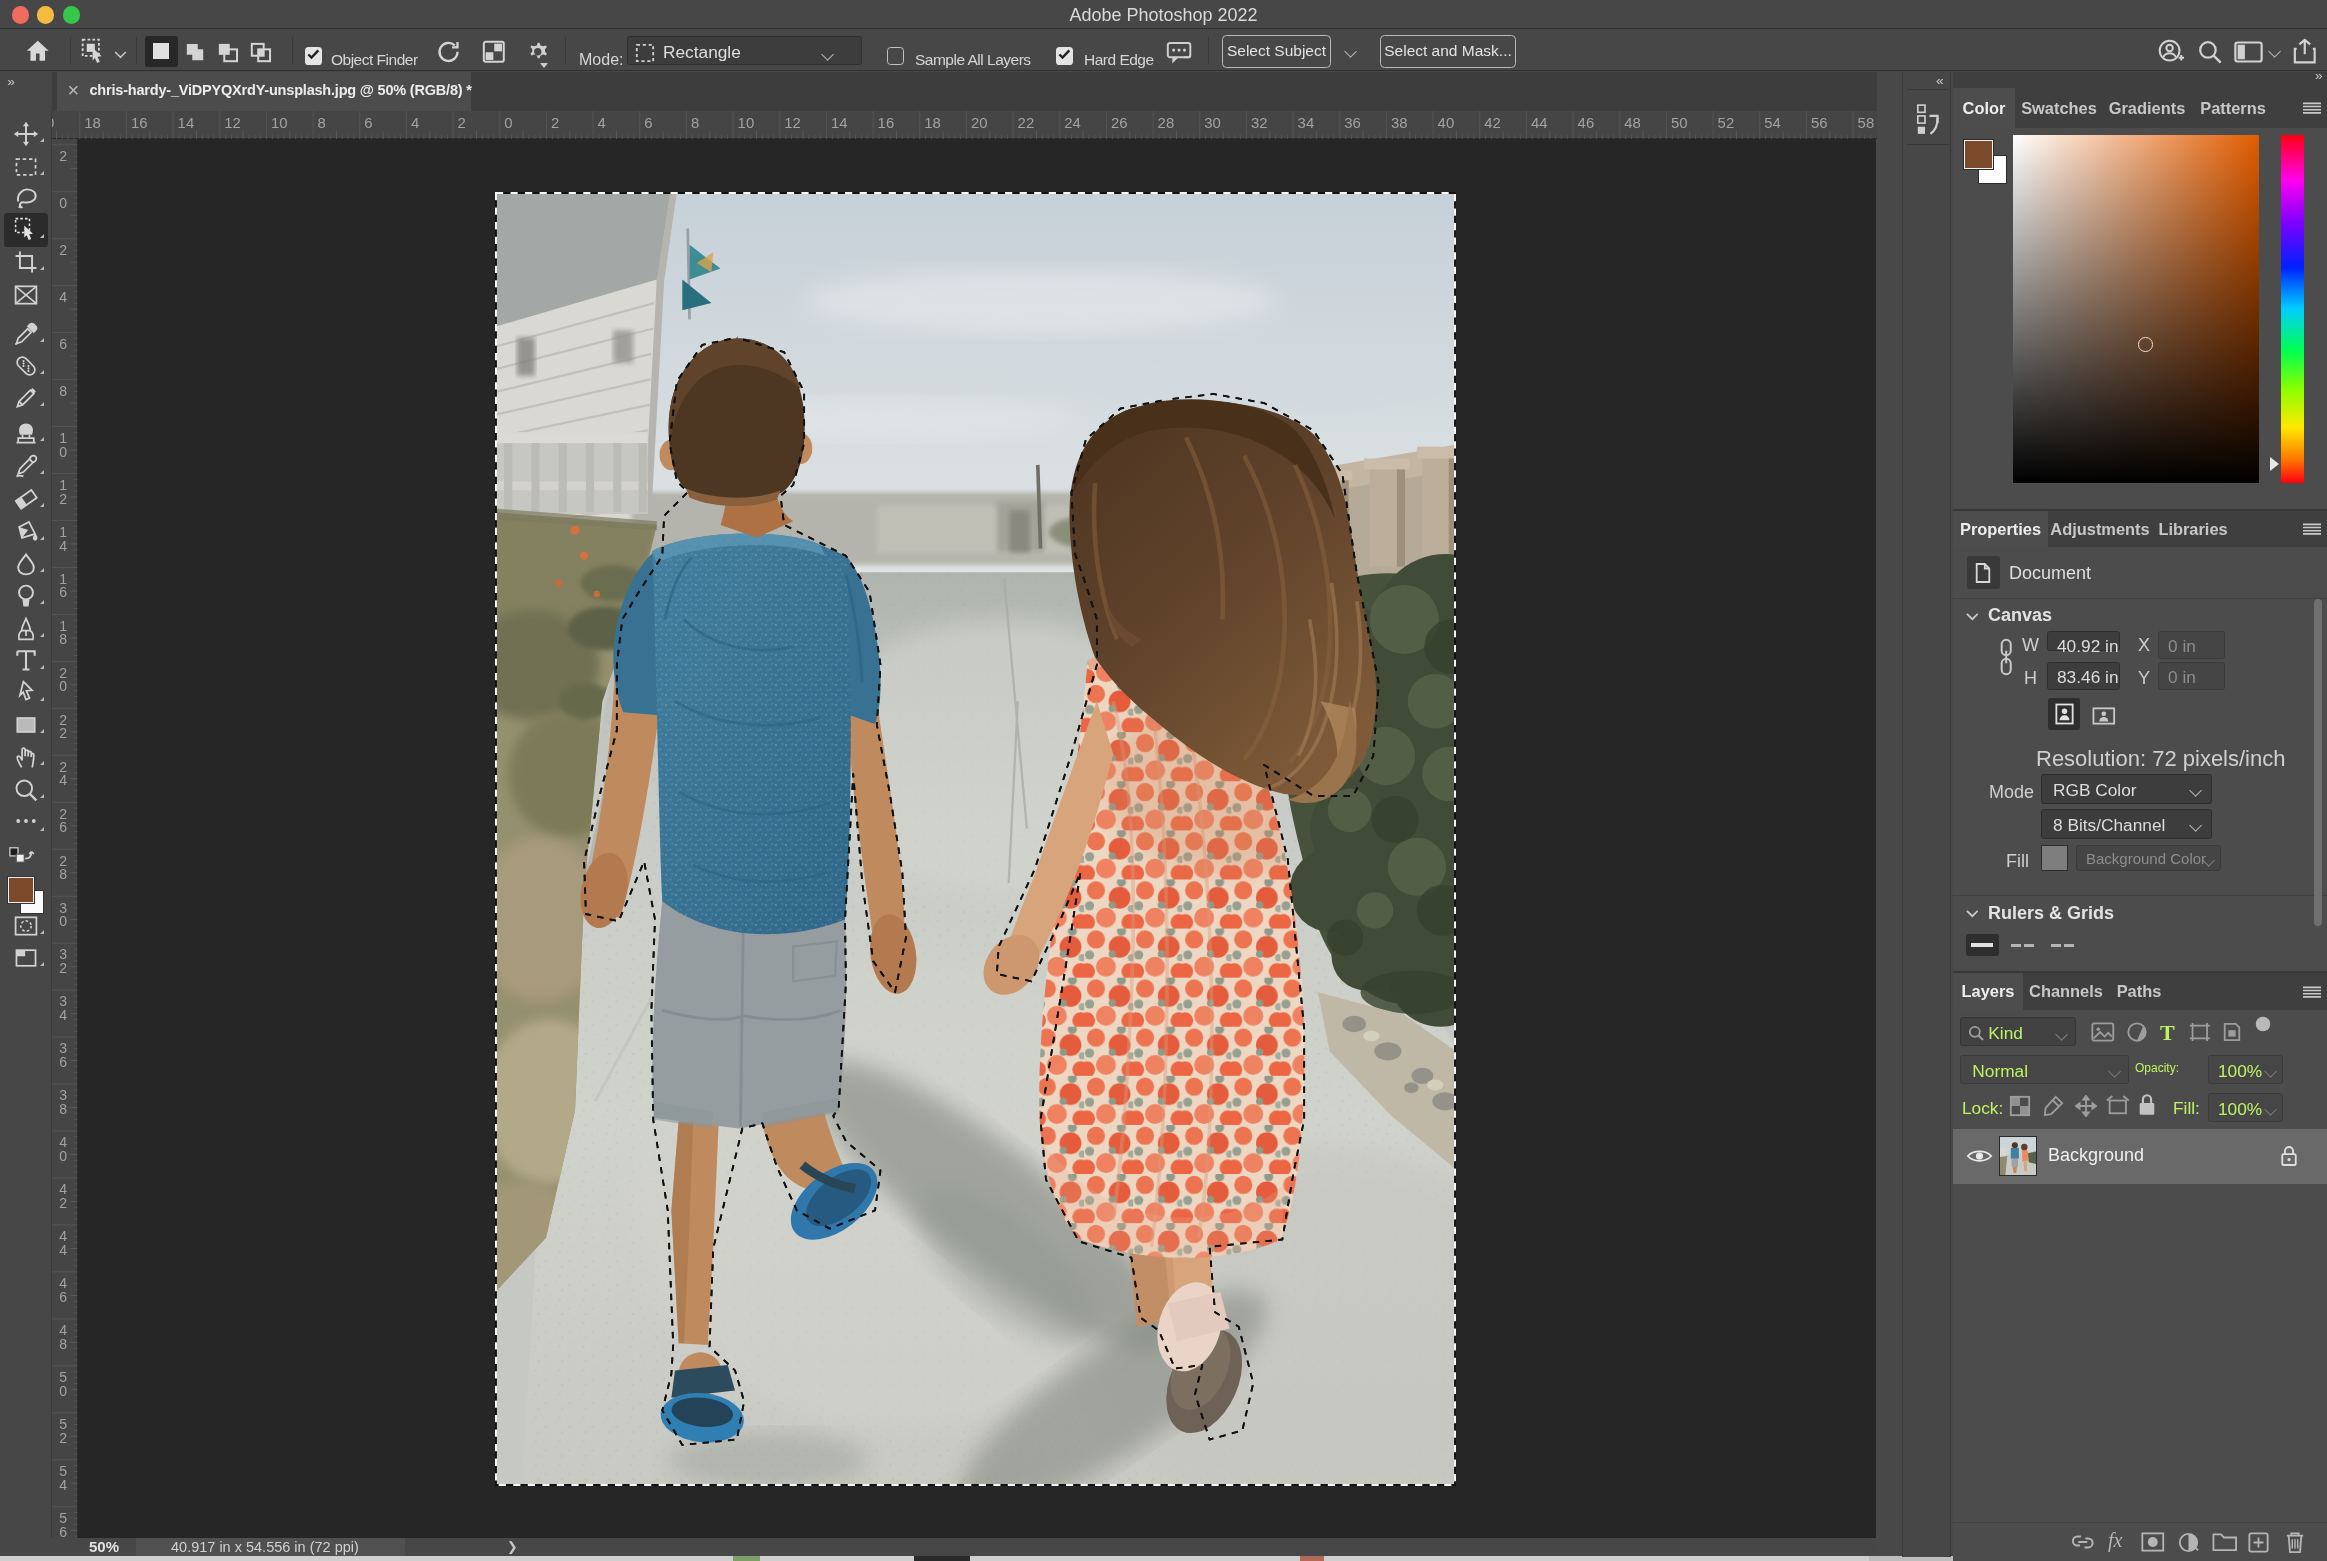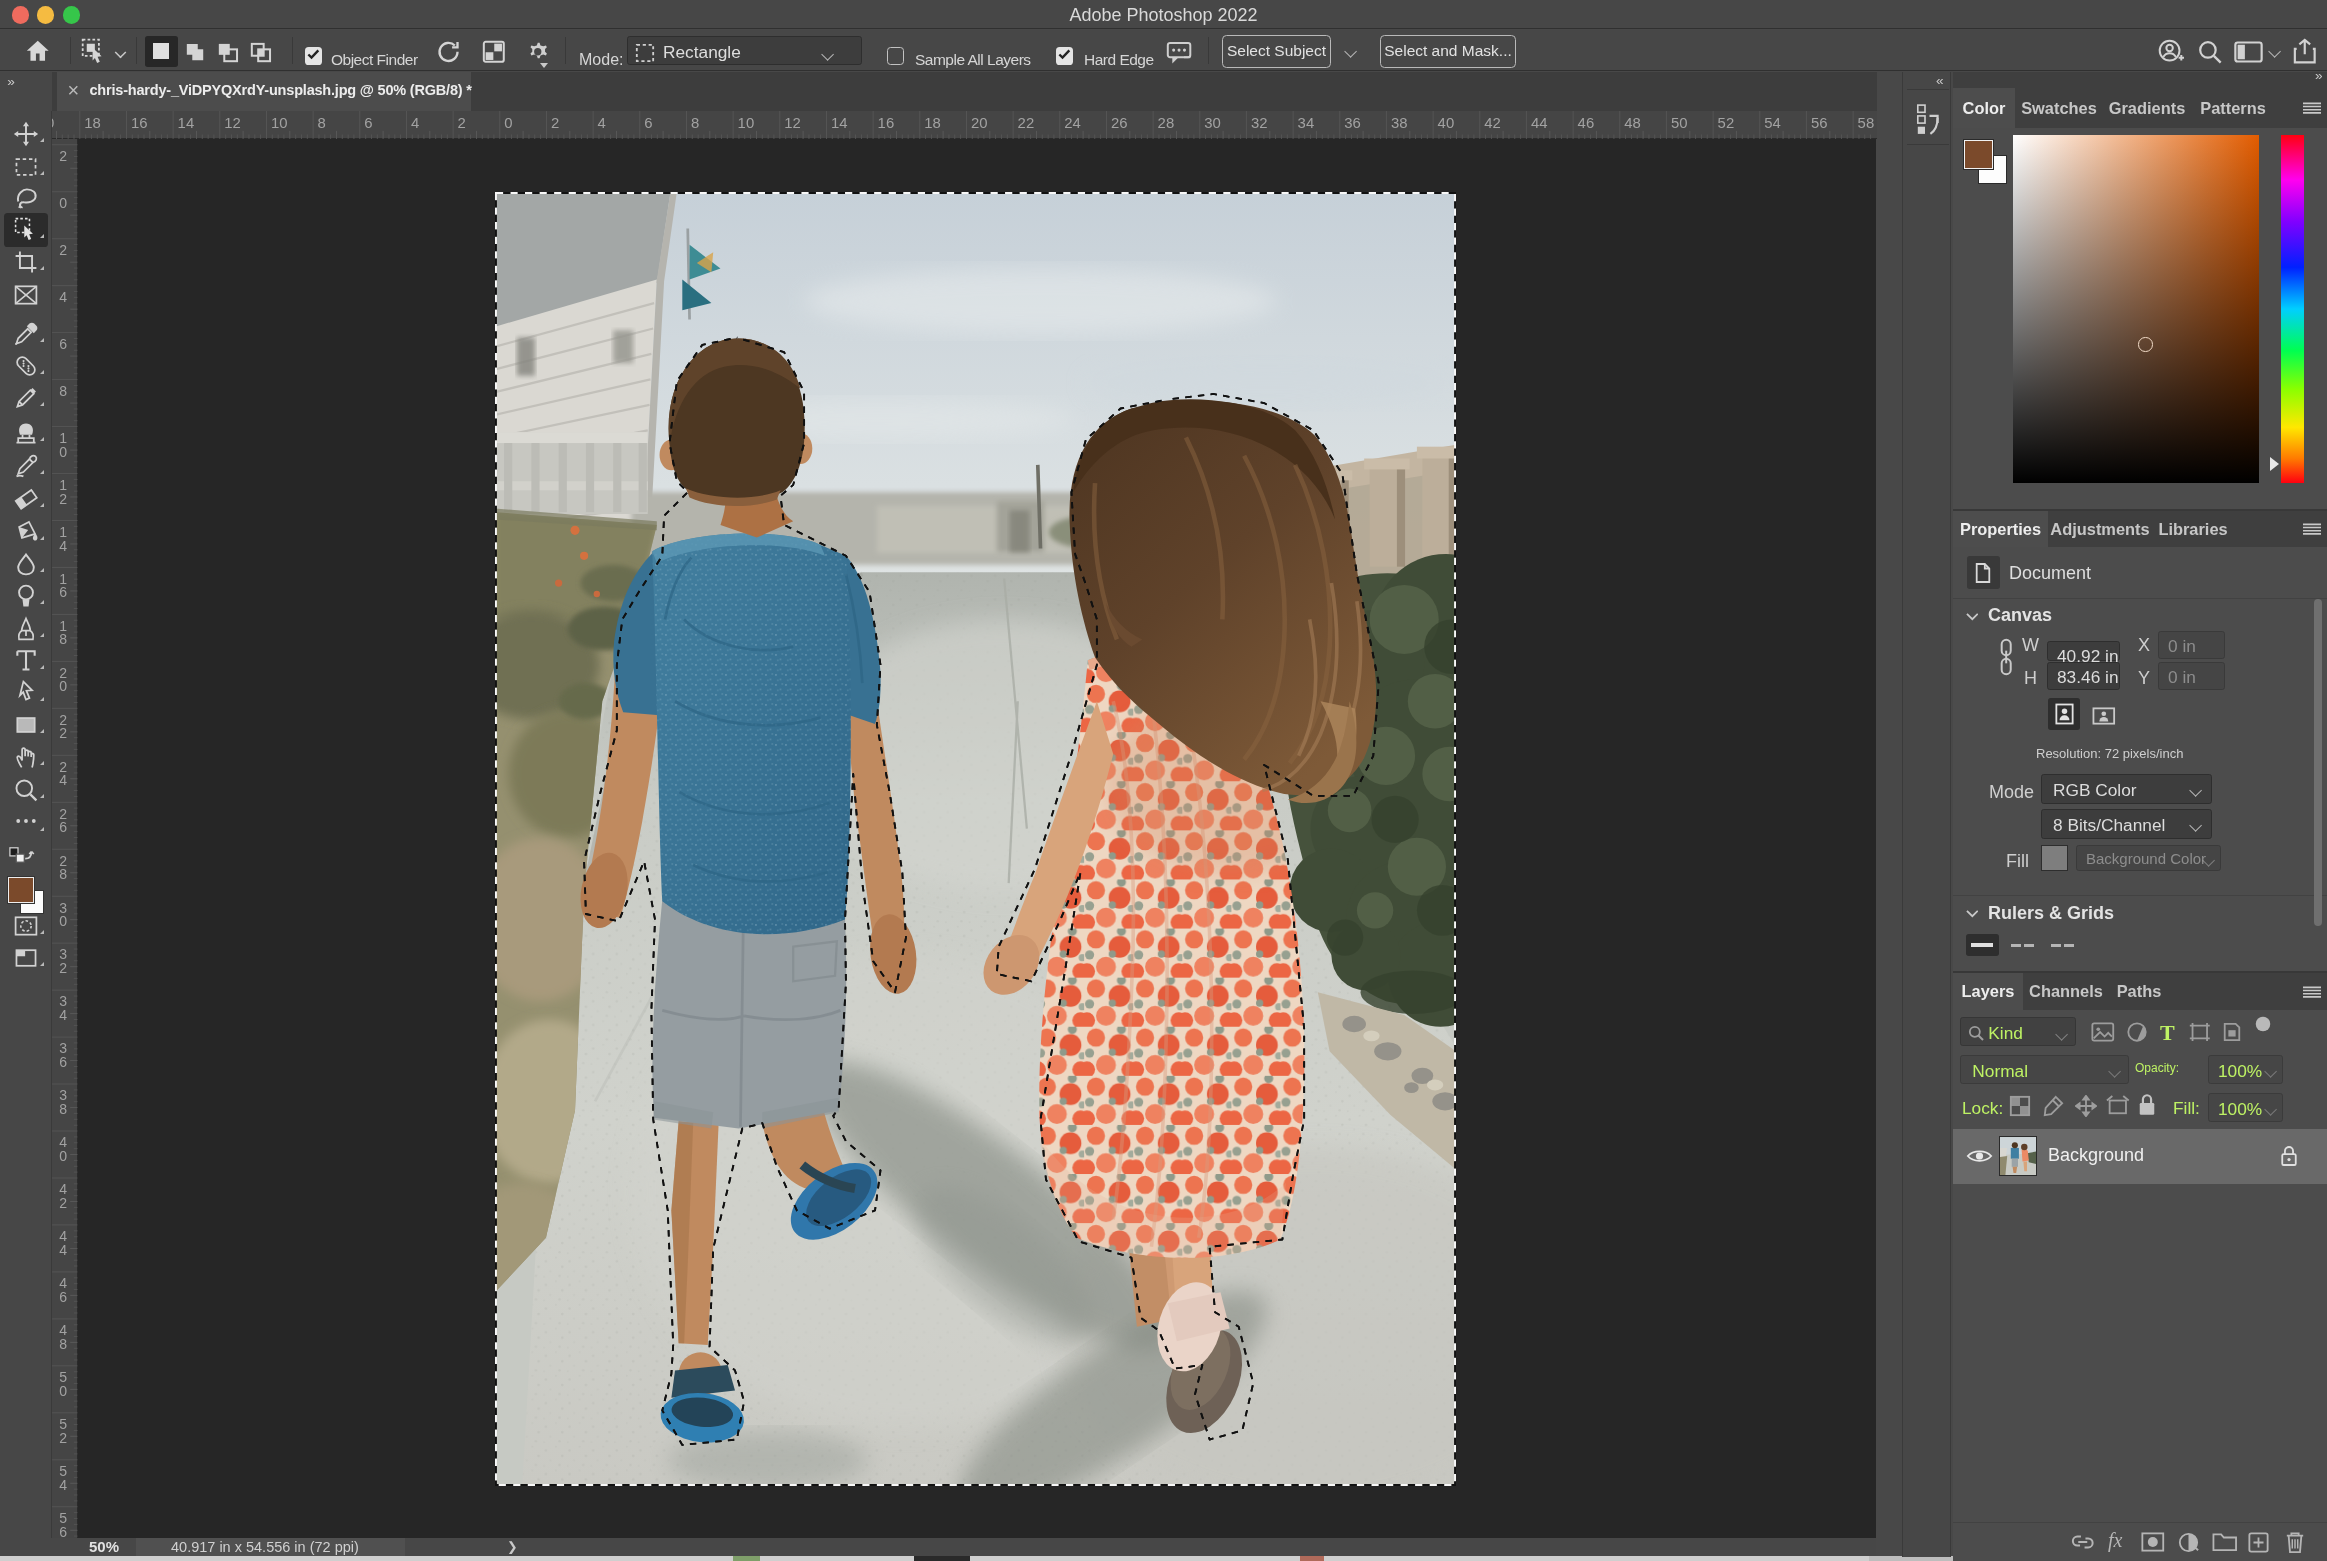--- a/index.html
+++ b/index.html
@@ -1344,21 +1344,21 @@
           <path d="M1 2 L7 8 L13 2" fill="none" stroke="#c9c9c9" stroke-width="2"></path>
         </svg>
     <div class="abs hdr" style="left:35px;top:58px">Canvas</div>
 
     <svg class="abs ic" style="left:45px;top:91px" width="16.4" height="38" viewBox="0 0 18 42">
           <rect x="4" y="2" width="10" height="17" rx="5" fill="none" stroke="#c9c9c9" stroke-width="2.2"></rect>
           <rect x="4" y="23" width="10" height="17" rx="5" fill="none" stroke="#c9c9c9" stroke-width="2.2"></rect>
           <path d="M9 14 V28" stroke="#c9c9c9" stroke-width="2.2"></path>
         </svg>
     <div class="abs" style="left:69px;top:88px;font-size:18px;color:#cfcfcf">W</div>
-    <div class="field" style="left:94px;top:94px;width:73px;height:20px">
+    <div class="field" style="left:94px;top:84px;width:73px;height:20px">
           <div style="margin:3.6px 0 0 9px">40.92 in</div>
         </div>
     <div class="abs" style="left:185px;top:88px;font-size:18px;color:#cfcfcf">X</div>
     <div class="field" style="left:205px;top:84px;width:67px;height:28px;background:#454545;border-color:#3a3a3a;color:#8d8d8d">
           <div style="margin:3.6px 0 0 9px">0 in</div>
         </div>
     <div class="abs" style="left:71px;top:121px;font-size:18px;color:#cfcfcf">H</div>
     <div class="field" style="left:94px;top:115px;width:73px;height:28px">
           <div style="margin:3.6px 0 0 9px">83.46 in</div>
         </div>
@@ -1371,21 +1371,21 @@
     <svg class="abs ic" style="left:102px;top:156px" width="19" height="22" viewBox="0 0 21 24">
           <rect x="1.5" y="1.5" width="18" height="21" fill="none" stroke="#e2e2e2" stroke-width="2"></rect>
           <circle cx="10.5" cy="9" r="3" fill="#e2e2e2"></circle>
           <path d="M5 19 a5.5 5.5 0 0 1 11 0 Z" fill="#e2e2e2"></path>
         </svg>
     <svg class="abs ic" style="left:139px;top:160px" width="23.6" height="18" viewBox="0 0 26 20">
           <rect x="1.5" y="1.5" width="23" height="17" fill="none" stroke="#c9c9c9" stroke-width="2"></rect>
           <circle cx="13" cy="7.5" r="2.6" fill="#c9c9c9"></circle>
           <path d="M8 16 a5 5 0 0 1 10 0 Z" fill="#c9c9c9"></path>
         </svg>
-    <div class="abs" style="left:83px;top:199px;font-size:13px;color:#cfcfcf">Resolution: 72 pixels/inch</div>
+    <div class="abs" style="left:83px;top:199px;font-size:22px;color:#cfcfcf">Resolution: 72 pixels/inch</div>
 
     <div class="abs" style="left:36px;top:235px;font-size:18px;color:#cfcfcf">Mode</div>
     <div class="field" style="left:88px;top:227px;width:171px;height:30px">
           <div style="margin:4.5px 0 0 11px">RGB Color</div>
           <div class="abs chev" style="right:11px;top:7.3px"></div>
         </div>
     <div class="field" style="left:88px;top:262px;width:171px;height:30px">
           <div style="margin:4.5px 0 0 11px">8 Bits/Channel</div>
           <div class="abs chev" style="right:11px;top:7.3px"></div>
         </div>

